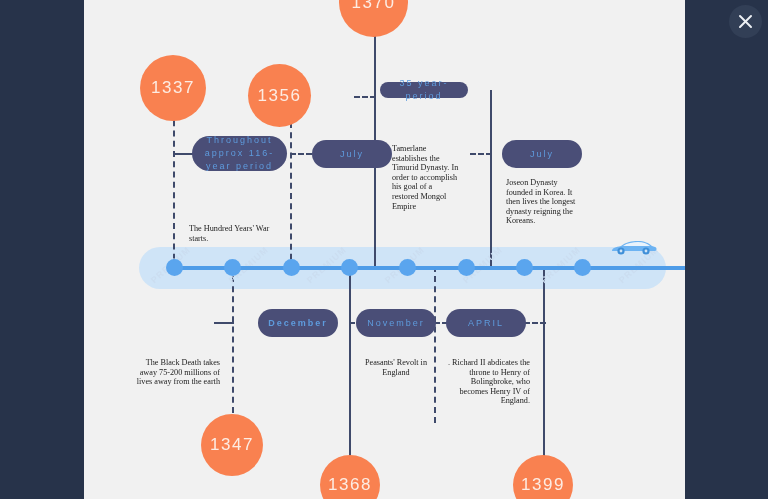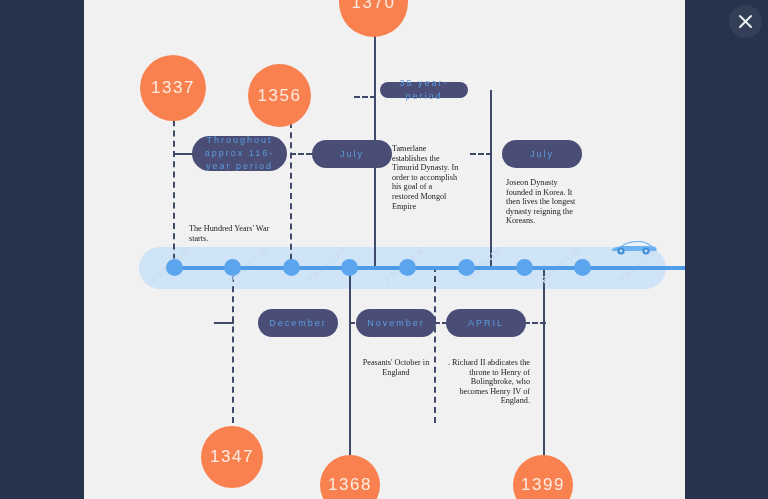--- a/index.html
+++ b/index.html
@@ -198,27 +198,28 @@
     <div class="year-circle" style="left:164px; top:64px; width:63px; height:63px;">1356</div>
     <div class="pill" style="left:228px; top:140px; width:80px; height:28px;">July</div>
 
     <div class="year-circle" style="left:255px; top:-32px; width:69px; height:69px;">1370</div>
     <div class="pill" style="left:296px; top:82px; width:88px; height:16px;">35 year-period</div>
     <div class="desc left" style="left:308px; top:144px; width:68px;">Tamerlane establishes the Timurid Dynasty. In order to accomplish his goal of a restored Mongol Empire</div>
 
     <div class="pill" style="left:418px; top:140px; width:80px; height:28px;">July</div>
     <div class="desc left" style="left:422px; top:178px; width:78px;">Joseon Dynasty founded in Korea. It then lives the longest dynasty reigning the Koreans.</div>
 
-    <div class="year-circle" style="left:117px; top:426px; width:62px; height:62px;text-align:center;">1347</div>
-
-    <div class="pill" style="left:174px; top:309px; width:80px; height:28px;">December</div>
+    <div class="desc right" style="left:52px; top:358px; width:84px;">The Black Death takes away 75-200 millions of lives away from the earth</div>
+    <div class="year-circle" style="left:117px; top:414px; width:62px; height:62px;text-align:center;">1347</div>
+
+    <div class="pill" style="left:174px; top:309px; width:80px; height:28px;font-weight:bold;">December</div>
     <div class="year-circle" style="left:236px; top:455px; width:60px; height:60px;">1368</div>
 
     <div class="pill" style="left:272px; top:309px; width:80px; height:28px;">November</div>
-    <div class="desc center" style="left:272px; top:358px; width:80px;">Peasants' October in England</div>
+    <div class="desc center" style="left:272px; top:358px; width:80px;">Peasants' Revolt in England</div>
 
     <div class="pill" style="left:362px; top:309px; width:80px; height:28px;">APRIL</div>
     <div class="desc right" style="left:362px; top:358px; width:84px;">. Richard II abdicates the throne to Henry of Bolingbroke, who becomes Henry IV of England.</div>
     <div class="year-circle" style="left:429px; top:455px; width:60px; height:60px;">1399</div>
 
   </div>
 
   <div class="close-btn">
     <svg width="33" height="33" viewBox="0 0 33 33">
       <line x1="11" y1="11" x2="22" y2="22" stroke="#eef1f5" stroke-width="2" stroke-linecap="round"></line>

